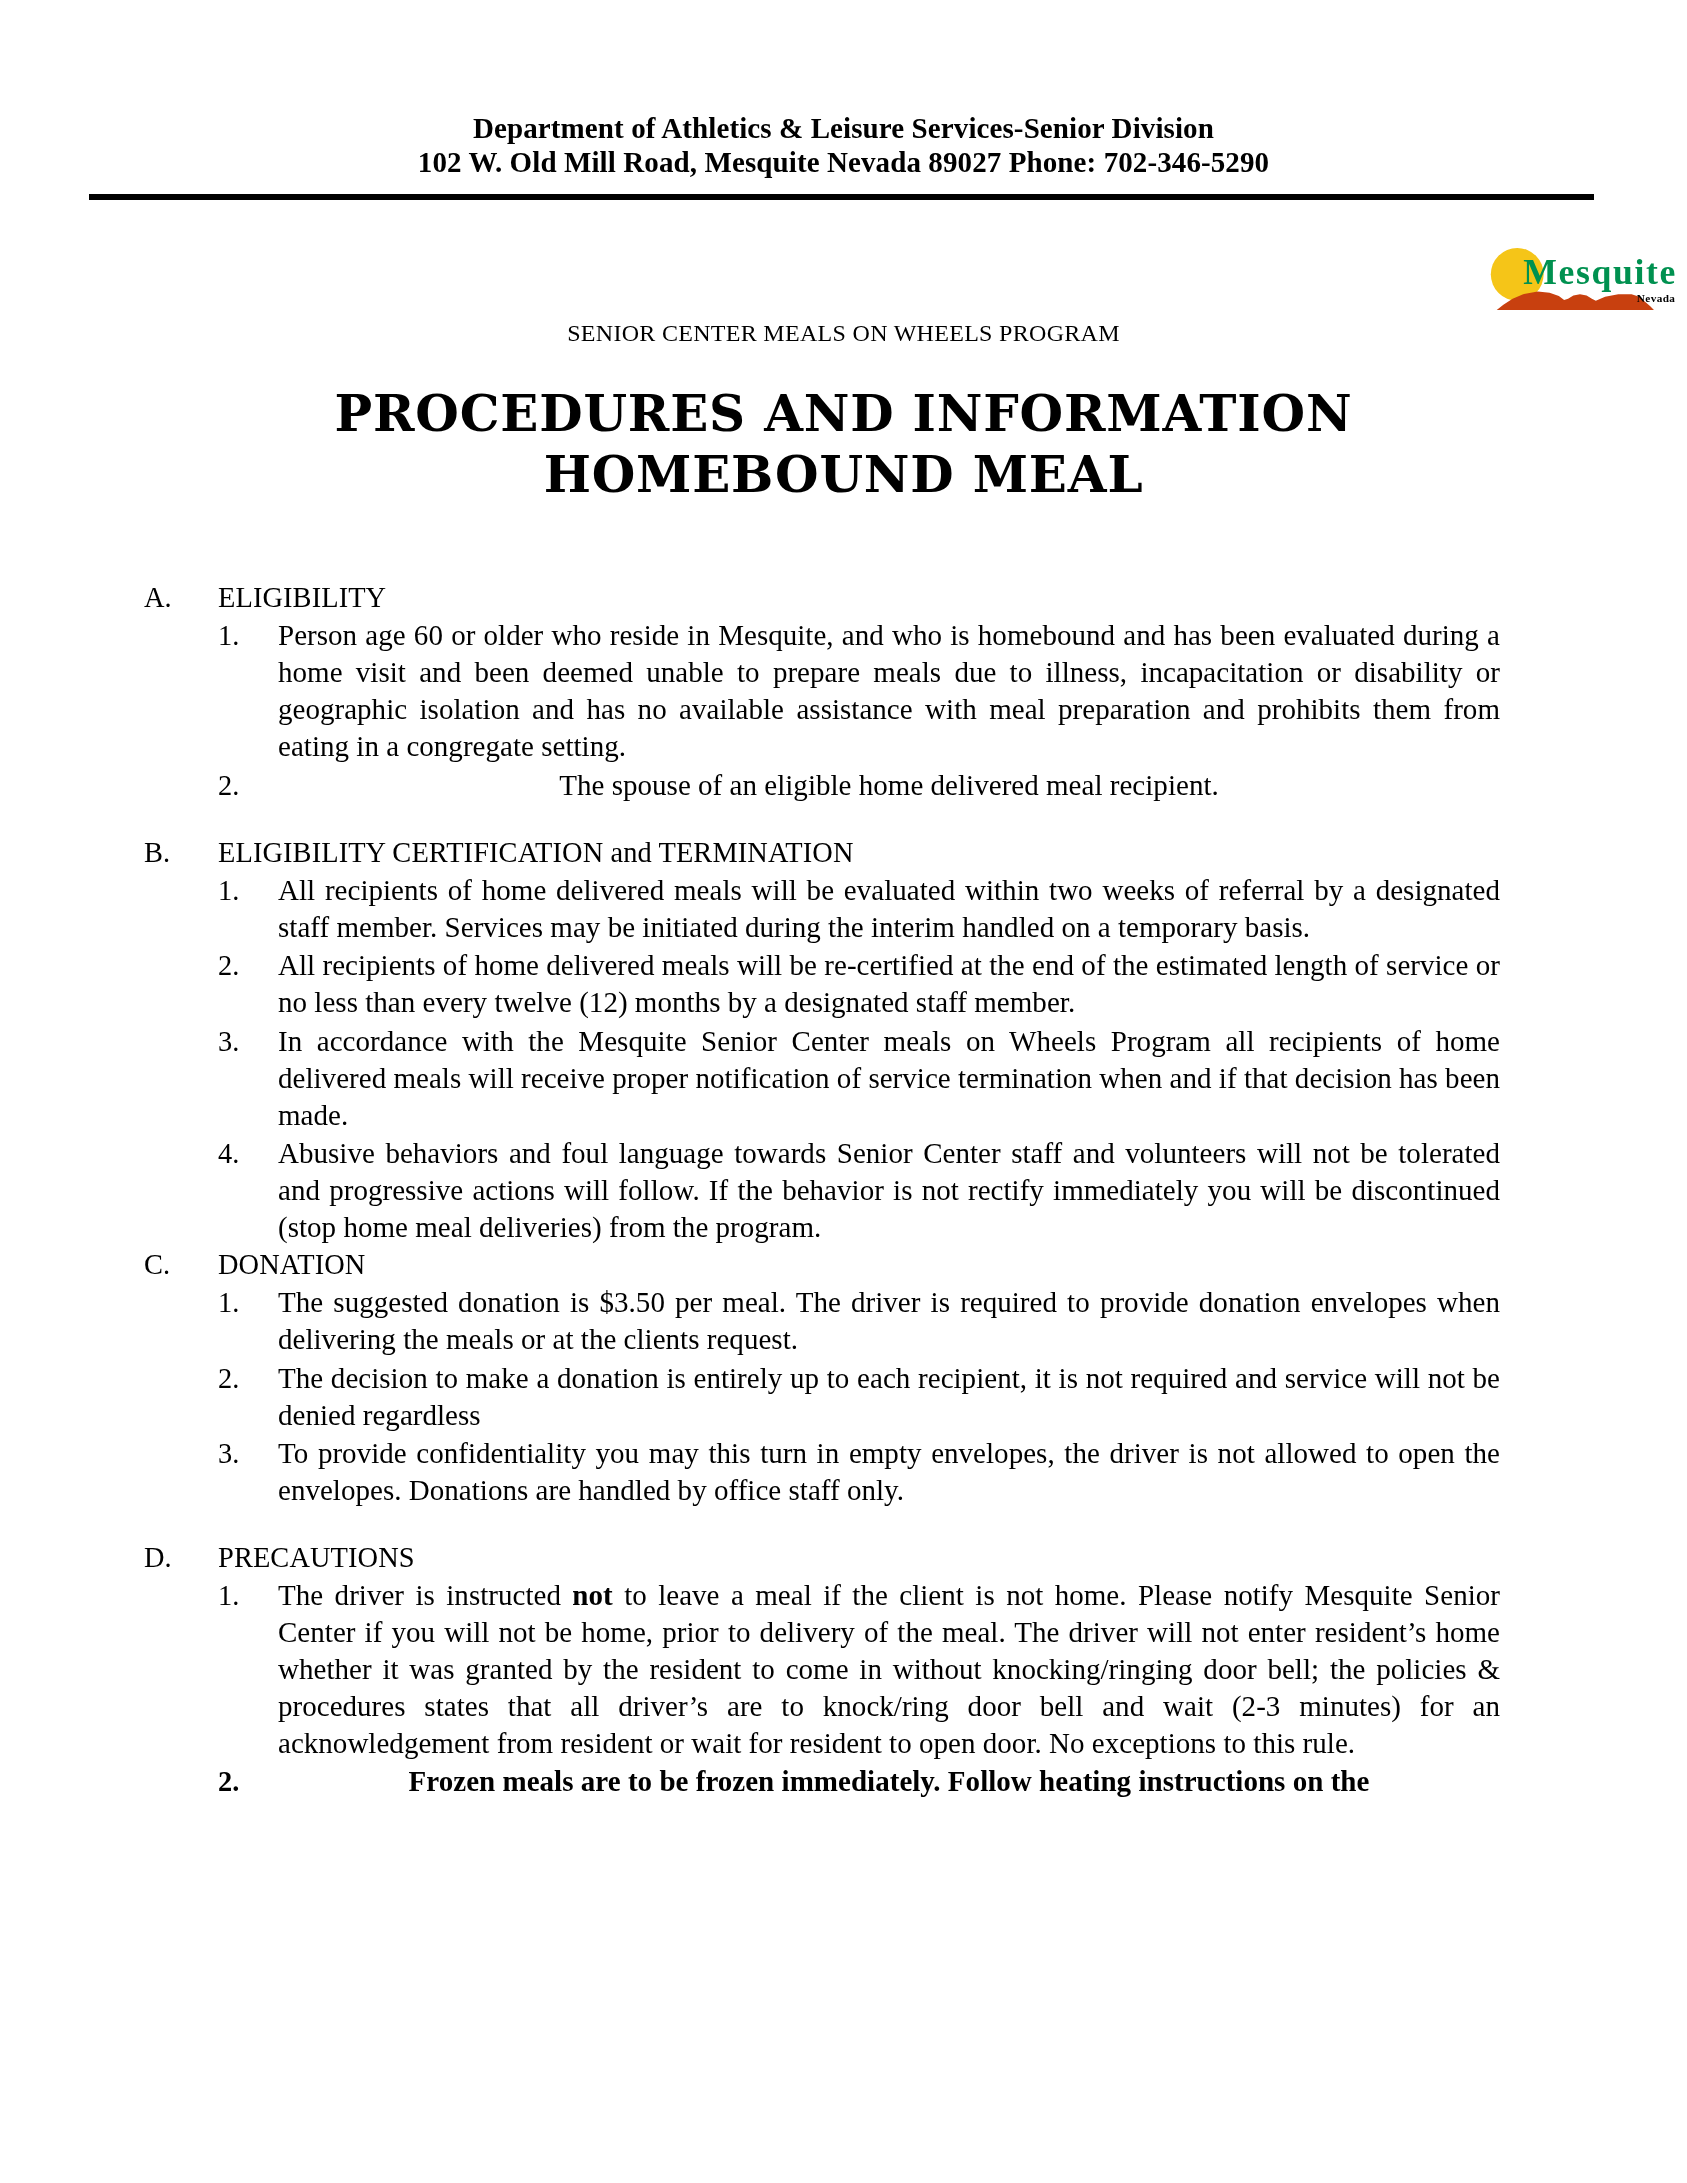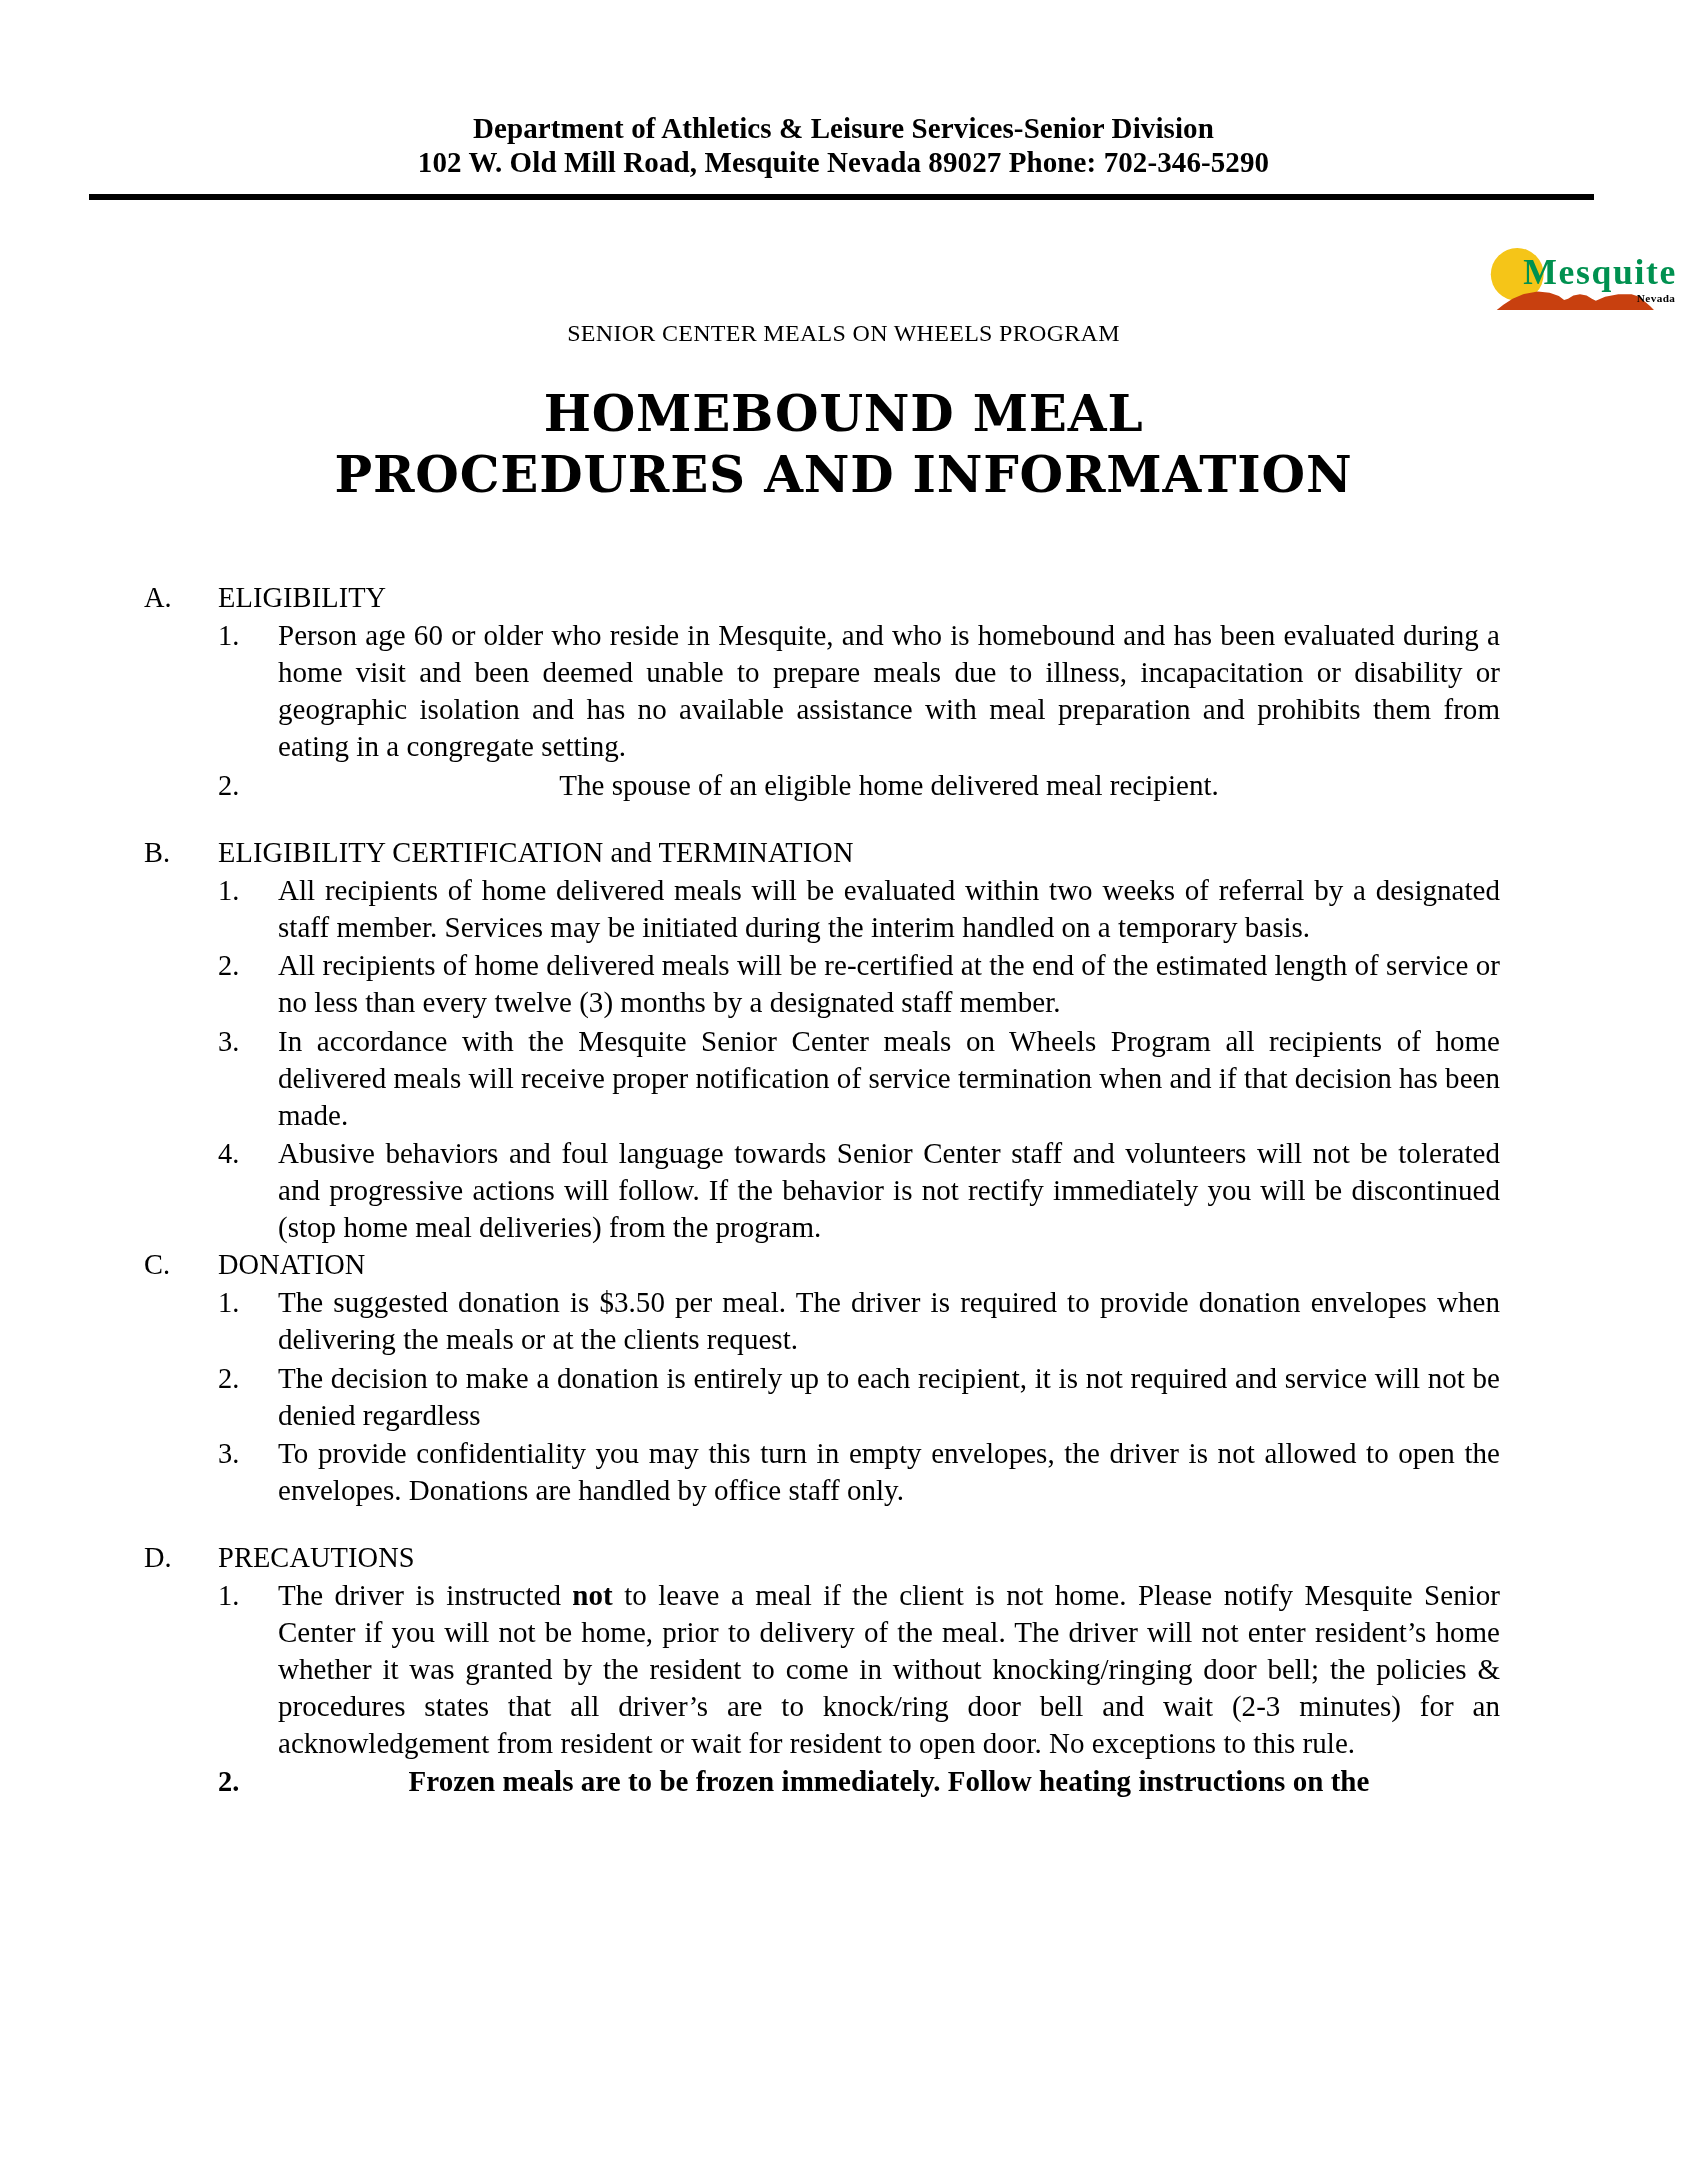--- a/index.html
+++ b/index.html
@@ -155,22 +155,22 @@
         <text id="wordmark" x="82" y="72" font-family="'Liberation Serif','DejaVu Serif',serif" font-size="54" font-weight="bold" fill="#009150" letter-spacing="2.5">Mesquite</text>
 
         <text id="state" x="254" y="100" font-family="'Liberation Serif','DejaVu Serif',serif" font-size="17" font-weight="bold" fill="#000000" letter-spacing="0.6">Nevada</text>
       </svg>
     </div>
   </div>
 
   <div class="program-line">SENIOR CENTER MEALS ON WHEELS PROGRAM</div>
 
   <div class="doc-title">
+    <span class="t-line">PROCEDURES AND INFORMATION</span>
     <span class="t-line">HOMEBOUND MEAL</span>
-    <span class="t-line">PROCEDURES AND INFORMATION</span>
   </div>
 
   <div class="body-area">
 
     <div class="section">
       <div class="sec-head">
         <span class="sec-letter">A.</span>
         <span class="sec-title">ELIGIBILITY</span>
       </div>
       <div class="items">
@@ -190,21 +190,21 @@
         <span class="sec-letter">B.</span>
         <span class="sec-title">ELIGIBILITY CERTIFICATION and TERMINATION</span>
       </div>
       <div class="items">
         <div class="item">
           <span class="item-num">1.</span>
           <span class="item-text">All recipients of home delivered meals will be evaluated within two weeks of referral by a designated staff member.  Services may be initiated during the interim handled on a temporary basis.</span>
         </div>
         <div class="item">
           <span class="item-num">2.</span>
-          <span class="item-text">All recipients of home delivered meals will be re-certified at the end of the estimated length of service or no less than every twelve (3) months by a designated staff member.</span>
+          <span class="item-text">All recipients of home delivered meals will be re-certified at the end of the estimated length of service or no less than every twelve (12) months by a designated staff member.</span>
         </div>
         <div class="item">
           <span class="item-num">3.</span>
           <span class="item-text">In accordance with the Mesquite Senior Center meals on Wheels Program all recipients of home delivered meals will receive proper notification of service termination when and if that decision has been made.</span>
         </div>
         <div class="item">
           <span class="item-num">4.</span>
           <span class="item-text">Abusive behaviors and foul language towards Senior Center staff and volunteers will not be tolerated and progressive actions will follow.   If the behavior is not rectify immediately you will be discontinued (stop home meal deliveries) from the program.</span>
         </div>
       </div>

